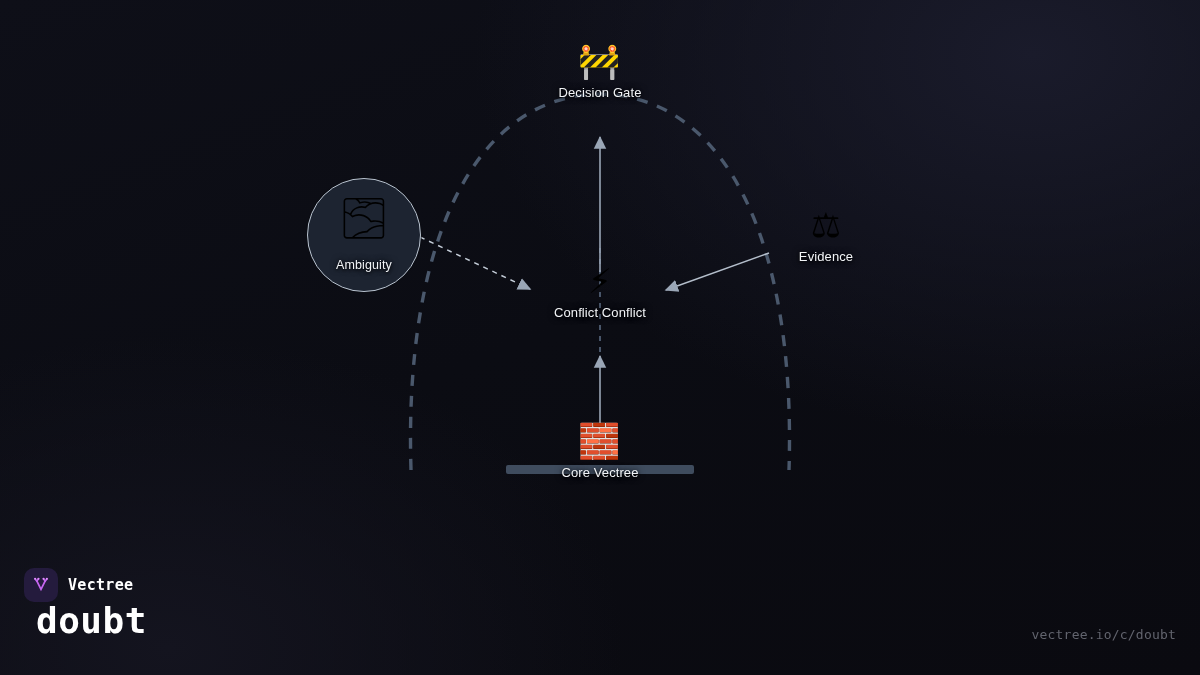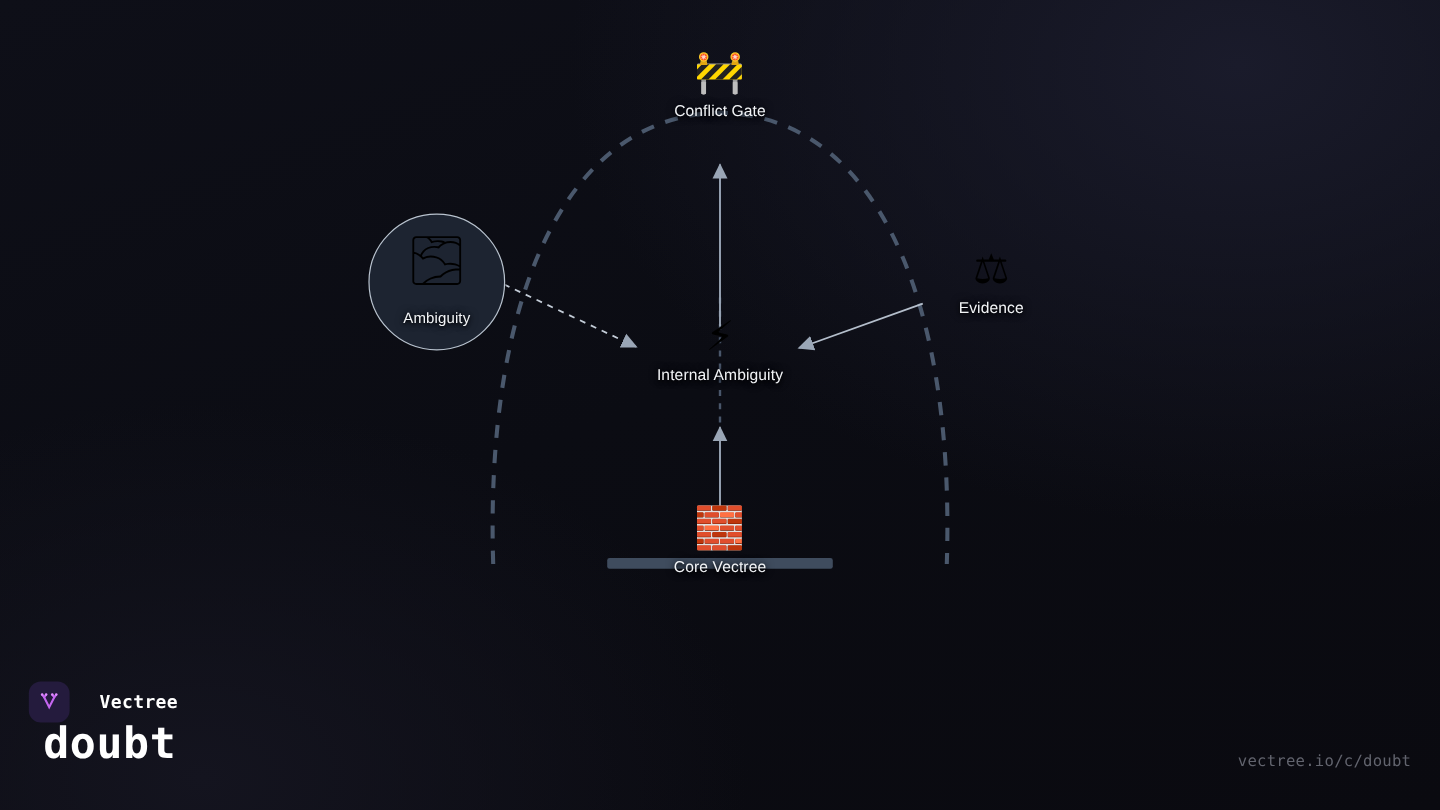--- a/index.html
+++ b/index.html
@@ -90,21 +90,21 @@
     left: 0; right: 0; bottom: 0;
     height: 120px;
   }
 
   .brand-row {
     position: absolute;
     left: 24px;
     top: 13px;
     display: flex;
     align-items: center;
-    gap: 25px;
+    gap: 10px;
   }
 
   .brand-mark {
     width: 34px;
     height: 34px;
     border-radius: 10px;
     background: #241b3d;
     display: flex;
     align-items: center;
     justify-content: center;
@@ -165,31 +165,31 @@
 
     <line x1="420" y1="237" x2="530" y2="289" stroke="#c3ccd7" stroke-width="1.5" stroke-dasharray="5 5" marker-end="url(#arwd)"></line>
 
     <line x1="769" y1="253" x2="666" y2="290" stroke="#b4becb" stroke-width="1.5" marker-end="url(#arwd)"></line>
   </svg>
 
   <div class="base-bar" style="left:506px; top:465px; width:188px;"></div>
 
   <div class="node" style="left:600px; top:72px;">
     <div class="glyph" style="font-size:34px;">🚧</div>
-    <div class="label">Conflict Gate</div>
+    <div class="label">Decision Gate</div>
   </div>
 
   <div class="node node-circle" style="left:364px; top:235px;">
     <div class="glyph">🌫</div>
     <div class="label">Ambiguity</div>
   </div>
 
   <div class="node" style="left:600px; top:292px;">
     <div class="glyph" style="font-size:34px;">⚡</div>
-    <div class="label">Internal Ambiguity</div>
+    <div class="label">Conflict Conflict</div>
   </div>
 
   <div class="node" style="left:826px; top:236px;">
     <div class="glyph" style="font-size:34px;">⚖</div>
     <div class="label">Evidence</div>
   </div>
 
   <div class="node" style="left:600px; top:452px;">
     <div class="glyph" style="font-size:34px;">🧱</div>
     <div class="label">Core Vectree</div>

